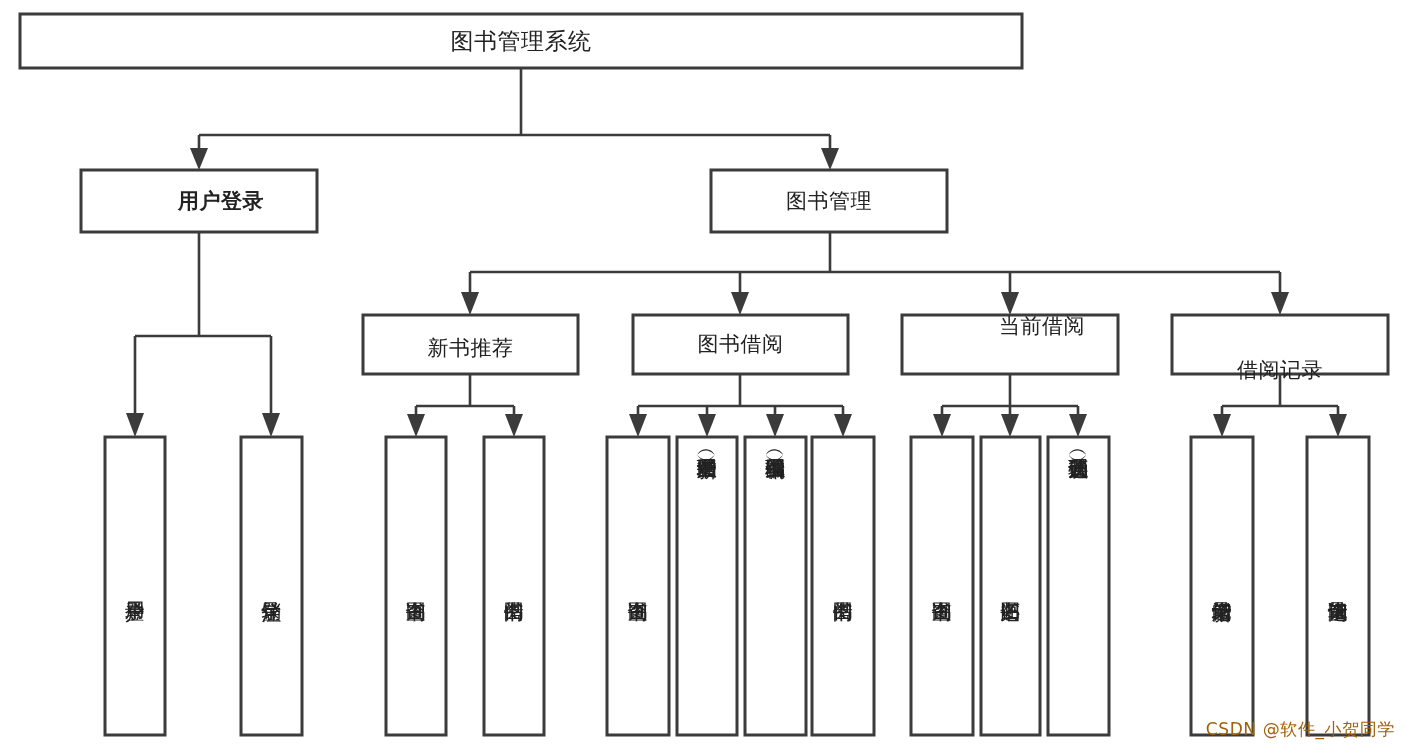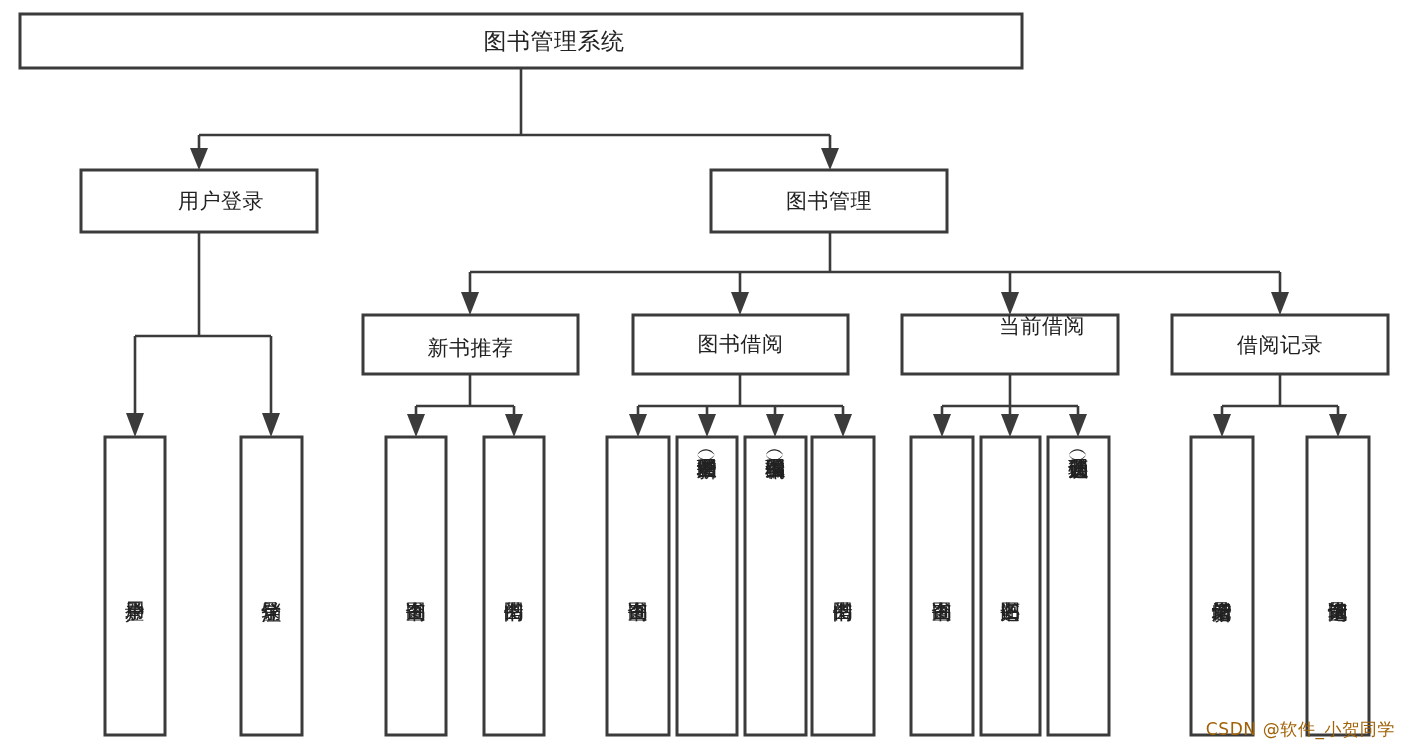--- a/index.html
+++ b/index.html
@@ -188,29 +188,29 @@
     <rect class="node-box" x="812" y="437" width="62" height="298"></rect>
 
     <rect class="node-box" x="911" y="437" width="62" height="298"></rect>
     <rect class="node-box" x="981" y="437" width="59" height="298"></rect>
     <rect class="node-box" x="1048" y="437" width="61" height="298"></rect>
 
     <rect class="node-box" x="1191" y="437" width="62" height="298"></rect>
     <rect class="node-box" x="1307" y="437" width="62" height="298"></rect>
   </svg>
 
-  <div class="node-label-h" style="left:20px; top:14px; width:1002px; height:54px; font-size:23px;padding-left:33px;">图书管理系统</div>
-
-  <div class="node-label-h" style="left:81px; top:170px; width:280px; height:62px;">用户登录</div>
+  <div class="node-label-h" style="left:20px; top:14px; width:1002px; height:54px; font-size:23px;">图书管理系统</div>
+
+  <div class="node-label-h" style="left:81px; top:170px; width:280px; height:62px;font-weight:bold;">用户登录</div>
   <div class="node-label-h" style="left:711px; top:170px; width:236px; height:62px;font-family:Liberation Serif, serif;">图书管理</div>
 
   <div class="node-label-h" style="left:363px; top:315px; width:215px; height:67px;">新书推荐</div>
   <div class="node-label-h" style="left:633px; top:315px; width:215px; height:59px;">图书借阅</div>
   <div class="node-label-h" style="left:902px; top:297px; width:208px; height:59px;padding-left:36px;">当前借阅</div>
-  <div class="node-label-h" style="left:1172px; top:309px; width:216px; height:73px;">借阅记录</div>
+  <div class="node-label-h" style="left:1172px; top:334px; width:216px; height:73px;">借阅记录</div>
 
   <div class="node-label-v" style="left:105px; top:437px; width:60px; height:298px;">用户登录</div>
   <div class="node-label-v" style="left:241px; top:437px; width:61px; height:298px;">注销登录</div>
 
   <div class="node-label-v" style="left:386px; top:437px; width:60px; height:298px;">查询图书</div>
   <div class="node-label-v" style="left:484px; top:437px; width:60px; height:298px;">借阅图书</div>
 
   <div class="node-label-v" style="left:607px; top:437px; width:62px; height:298px;">查询图书</div>
   <div class="node-label-v align-top" style="left:677px; top:437px; width:60px; height:298px;">新增图书（管理员）</div>
   <div class="node-label-v align-top" style="left:745px; top:437px; width:61px; height:298px;">编辑图书（管理员）</div>

